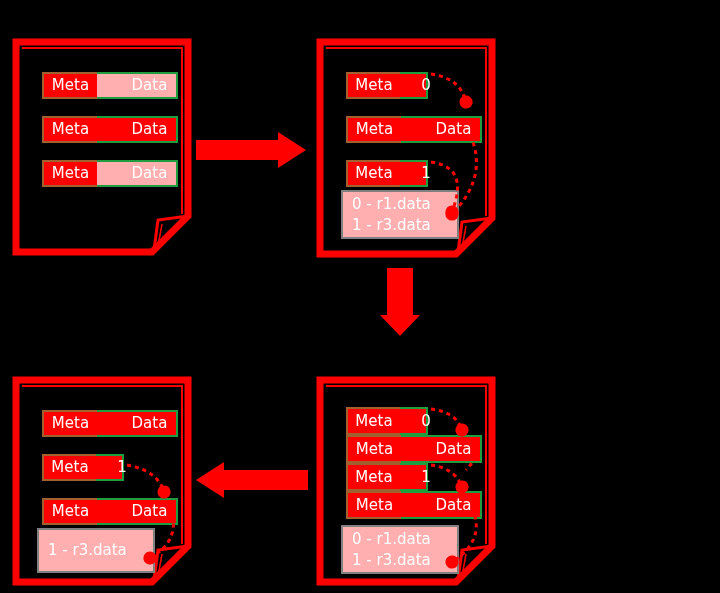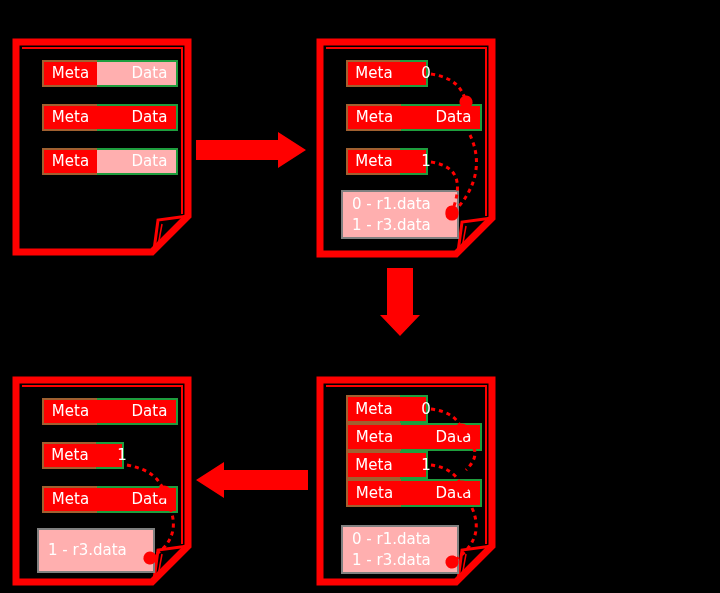--- a/index.html
+++ b/index.html
@@ -7,21 +7,21 @@
        font-family:"DejaVu Sans","Liberation Sans",sans-serif;}
 
   .stage{position:absolute;left:0;top:0;width:720px;height:593px;}
 
   
   .doc{position:absolute;}
   .doc .page{position:absolute;left:0;top:0;width:100%;height:100%;}
   .doc .page svg{display:block;}
 
   
-  .row{position:absolute;display:flex;align-items:stretch;box-sizing:border-box;}
+  .row{position:absolute;display:flex;align-items:stretch;box-sizing:border-box;margin-top:12px;}
   .cell{box-sizing:border-box;display:flex;align-items:center;justify-content:center;
         color:#ffffff;font-size:15px;line-height:1;letter-spacing:0.1px;}
   .meta{background:#ff0000;border:2px solid #a06030;border-right:none;}
   .data{background:#ff0000;border:2px solid #1e9e3e;border-left:none;padding-left:26px;}
   .data.pale{background:#ffafaf;}
 
   
   .logbox{position:absolute;box-sizing:border-box;background:#ffafaf;
           border:2px solid #808080;display:flex;flex-direction:column;
           justify-content:center;padding-left:9px;}

